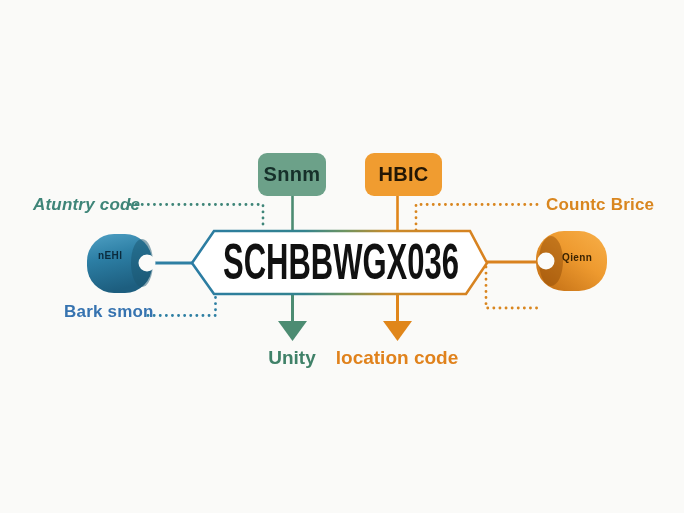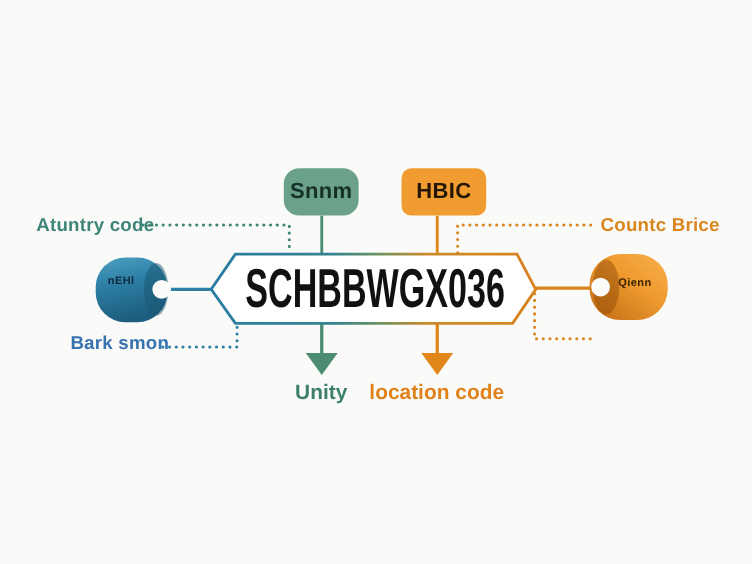--- a/index.html
+++ b/index.html
@@ -12,21 +12,21 @@
     font-family:"Liberation Sans","DejaVu Sans",sans-serif;
   }
   svg.layer{position:absolute;left:0;top:0;}
   .topbox{
     position:absolute;top:153px;height:43px;
     border-radius:9px;
     display:flex;align-items:center;justify-content:center;
     font-size:20px;font-weight:700;color:#1c2a20;
     letter-spacing:.3px;
   }
-  .box-green{left:258px;width:68px;background:#6ca189;color:#16302a;border-radius:14px;}
+  .box-green{left:258px;width:68px;background:#6ca189;color:#16302a;}
   .box-orange{left:365px;width:77px;background:#f09c30;color:#241705;}
   .callout{
     position:absolute;
     font-size:17px;font-weight:700;letter-spacing:.2px;
     white-space:nowrap;
   }
   .lbl-teal{color:#3e8578;}
   .lbl-blue{color:#3673b0;}
   .lbl-orange{color:#d9861f;}
   .arrowlabel{
@@ -106,21 +106,21 @@
     <text x="341" y="279" text-anchor="middle" font-size="50" font-weight="bold" font-family="Liberation Sans, DejaVu Sans, sans-serif" fill="#111111" textLength="236" lengthAdjust="spacingAndGlyphs">SCHBBWGX036</text>
   </svg>
 
   <div class="topbox box-green">
     <span>Snnm</span>
   </div>
   <div class="topbox box-orange">
     <span>HBIC</span>
   </div>
 
-  <div class="callout lbl-teal" style="left:33px;top:195px;">Atuntry code</div>
+  <div class="callout lbl-teal" style="left:33px;top:195px;font-style:italic;">Atuntry code</div>
 
   <div class="callout lbl-orange" style="left:546px;top:195px;">Countc Brice</div>
 
   <div class="callout lbl-blue" style="left:64px;top:302px;">Bark smon</div>
 
 
   <div class="arrowlabel lbl-green" style="left:241px;width:102px;">Unity</div>
 
   <div class="arrowlabel lbl-orange2" style="left:322px;width:150px;text-align:center;">location code</div>
 

